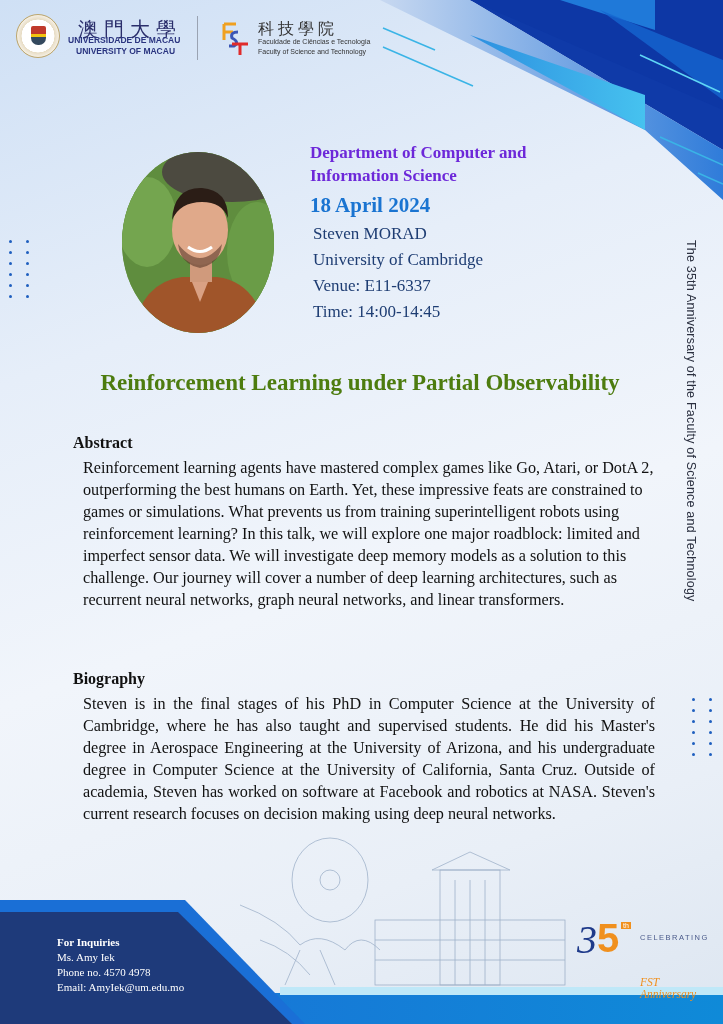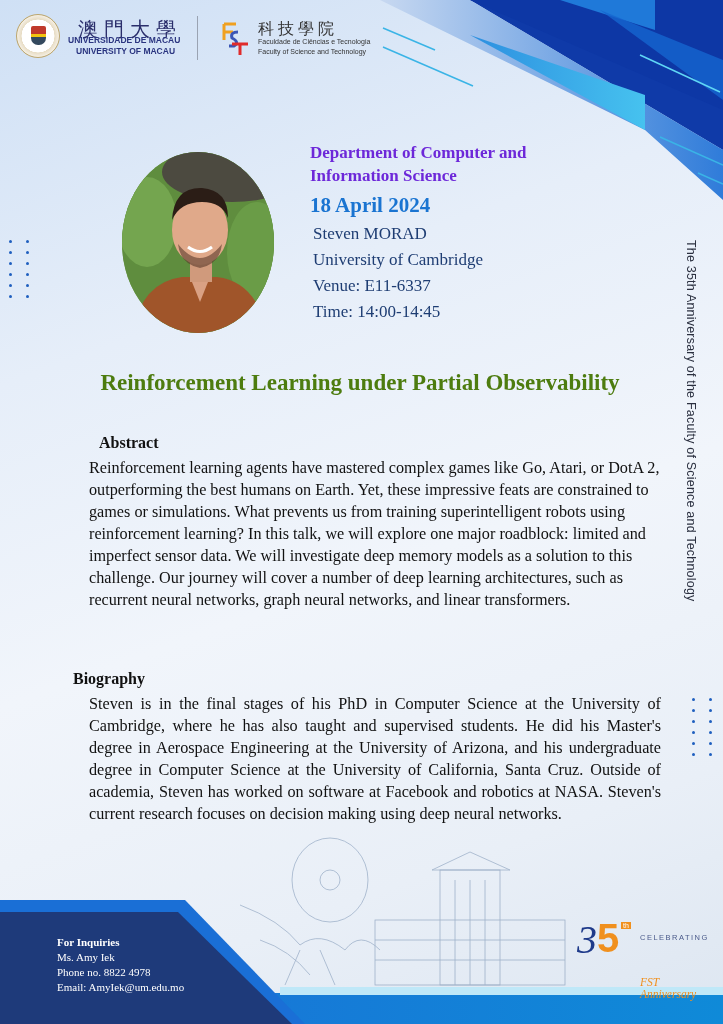--- a/index.html
+++ b/index.html
@@ -39,21 +39,21 @@
   .date { left: 310px; top: 193px; font-weight: bold; font-size: 21px; color: #1a74d1; }
   .info-line { left: 313px; font-size: 17px; color: #1e3d73; }
 
   
   .vertical { left: 684px; top: 240px; writing-mode: vertical-rl; font-family: "Liberation Sans", sans-serif; font-size: 12.5px; color: #2b3040; letter-spacing: 0.2px; }
 
   
   .talk-title { left: 60px; top: 367px; width: 600px; text-align: center; font-weight: bold; font-size: 23px; line-height: 32px; color: #4d7c0f; }
 
   .sec-head { left: 73px; font-weight: bold; font-size: 16px; color: #111; }
-  .body-text { left: 89px; width: 572px; font-size: 16.2px; line-height: 22px; color: #111; text-align: justify; }
+  .body-text { left: 83px; width: 572px; font-size: 16.2px; line-height: 22px; color: #111; text-align: justify; }
   .abstract-text { top: 457px; text-align: left; }
   .bio-text { top: 693px; }
 
   
   .inq { left: 57px; color: #fff; font-size: 11px; }
   .inq-head { top: 936px; font-weight: bold; }
   .celebr { left: 577px; top: 920px; width: 140px; height: 50px; }
 </style>
 </head>
 <body>
@@ -174,28 +174,28 @@
 <div class="abs dept">Department of Computer and Information Science</div>
 <div class="abs date">18 April 2024</div>
 <div class="abs info-line" style="top:224px;">Steven MORAD</div>
 <div class="abs info-line" style="top:250px;">University of Cambridge</div>
 <div class="abs info-line" style="top:276px;">Venue: E11-6337</div>
 <div class="abs info-line" style="top:302px;">Time: 14:00-14:45</div>
 
 <div class="abs vertical">The 35th Anniversary of the Faculty of Science and Technology</div>
 
 <div class="abs talk-title">Reinforcement Learning under Partial Observability</div>
-<div class="abs sec-head" style="top:434px;margin-left:26px;">Abstract</div>
+<div class="abs sec-head" style="top:434px;">Abstract</div>
 <div class="abs body-text abstract-text">Reinforcement learning agents have mastered complex games like Go, Atari, or DotA 2, outperforming the best humans on Earth. Yet, these impressive feats are constrained to games or simulations. What prevents us from training superintelligent robots using reinforcement learning? In this talk, we will explore one major roadblock: limited and imperfect sensor data. We will investigate deep memory models as a solution to this challenge. Our journey will cover a number of deep learning architectures, such as recurrent neural networks, graph neural networks, and linear transformers.</div>
 <div class="abs sec-head" style="top:670px;">Biography</div>
 <div class="abs body-text bio-text">Steven is in the final stages of his PhD in Computer Science at the University of Cambridge, where he has also taught and supervised students. He did his Master's degree in Aerospace Engineering at the University of Arizona, and his undergraduate degree in Computer Science at the University of California, Santa Cruz. Outside of academia, Steven has worked on software at Facebook and robotics at NASA. Steven's current research focuses on decision making using deep neural networks.</div>
 
 <div class="abs inq inq-head">For Inquiries</div>
 <div class="abs inq" style="top:951px;">Ms. Amy Iek</div>
-<div class="abs inq" style="top:966px;">Phone no. 8822 4978</div>
+<div class="abs inq" style="top:966px;">Phone no. 4570 4978</div>
 <div class="abs inq" style="top:981px;">Email:  AmyIek@um.edu.mo</div>
 
 <div class="abs celebr">
   <span class="abs" style="left:0; top:-4px; font-size:40px; font-style:italic; color:#1e3a8a; font-family:'Liberation Serif',serif;">3</span>
   <span class="abs" style="left:20px; top:-4px; font-size:40px; font-weight:bold; color:#f0901e; font-family:'Liberation Sans',sans-serif;">5</span>
   <span class="abs" style="left:44px; top:2px; font-size:7px; color:#fff; background:#f0901e; padding:0 2px; font-family:'Liberation Sans',sans-serif;">th</span>
   <span class="abs" style="left:63px; top:13px; font-size:7.5px; letter-spacing:1.5px; color:#4a5a8a; font-family:'Liberation Sans',sans-serif;">CELEBRATING</span>
   <span class="abs" style="left:63px; top:24px; font-size:11.5px; font-style:italic; color:#f0901e;margin-top:32px;">FST Anniversary</span>
 </div>
 

